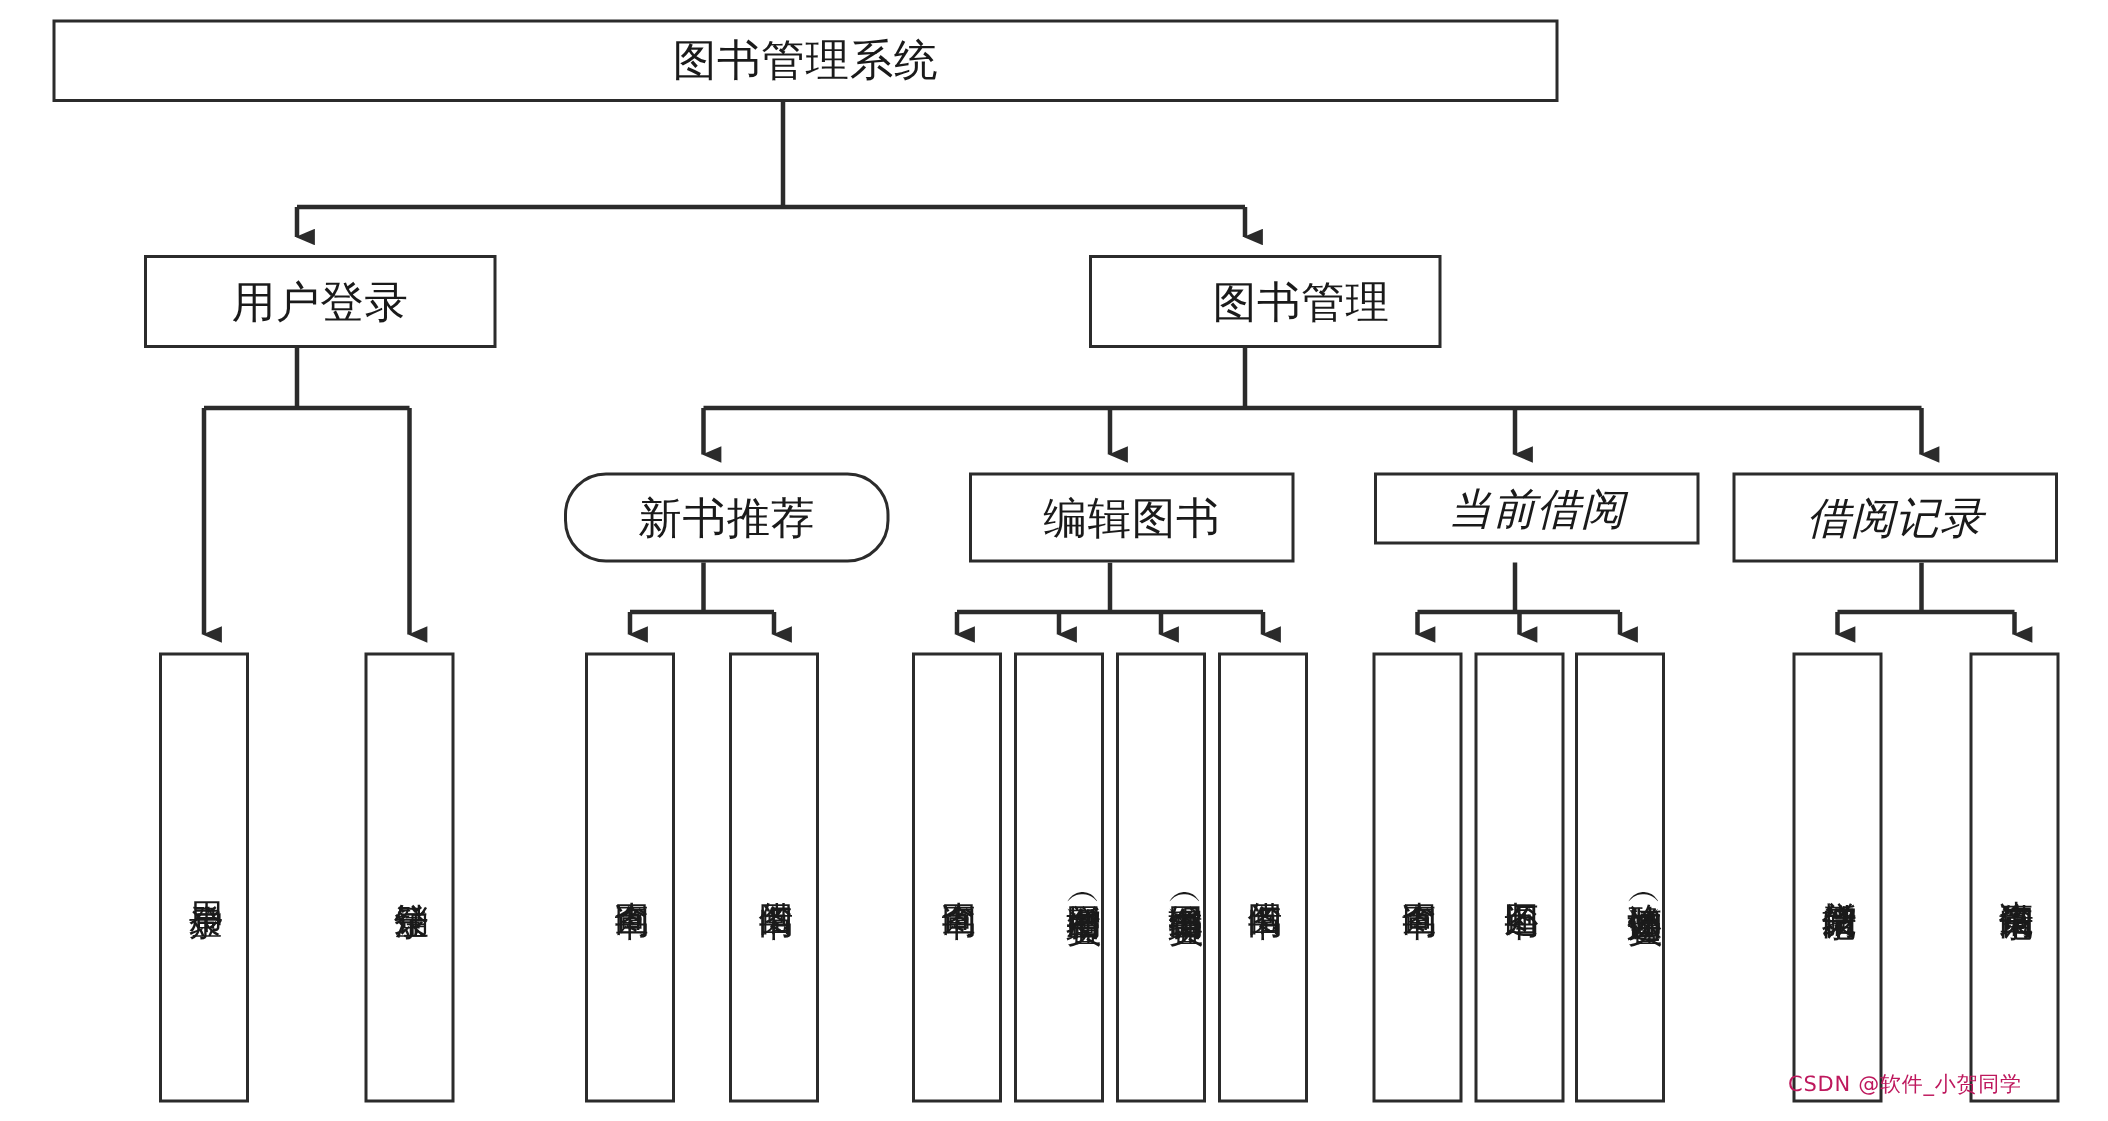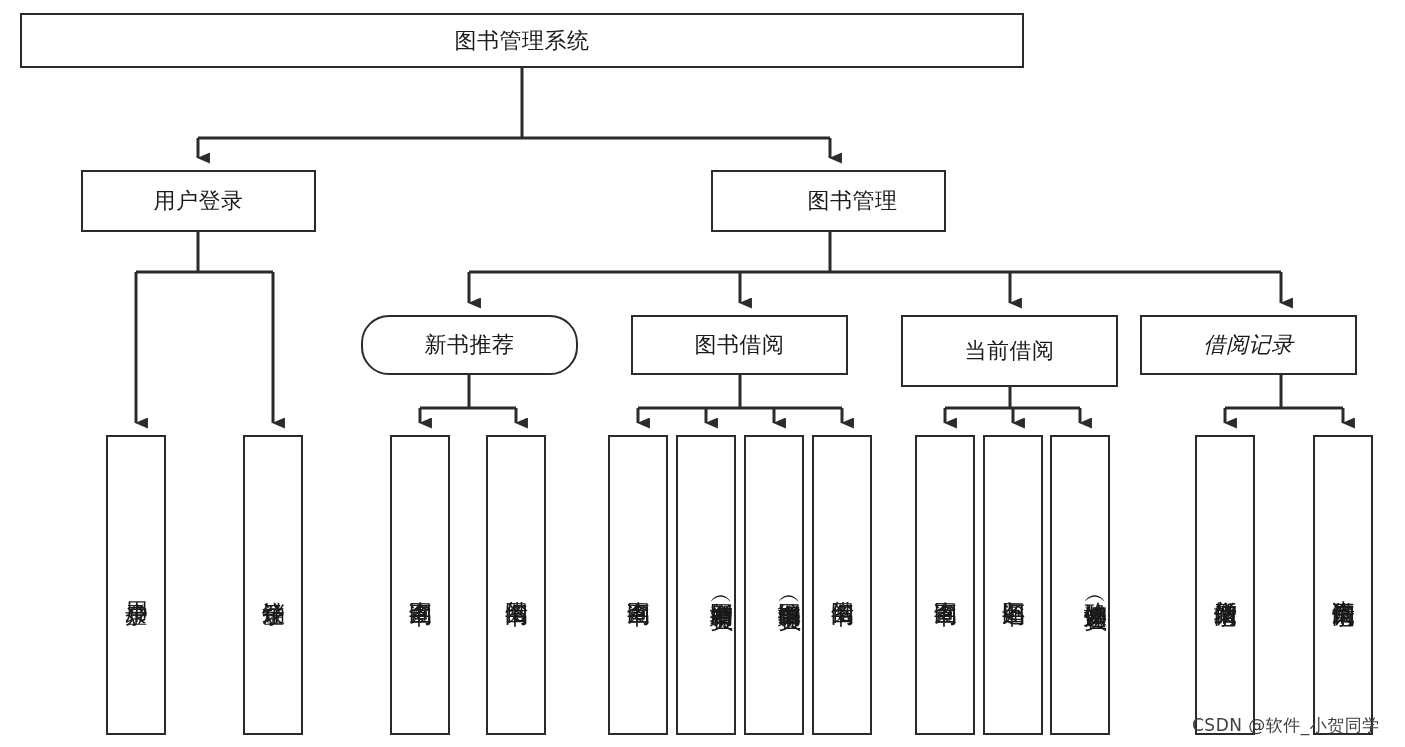--- a/index.html
+++ b/index.html
@@ -31,24 +31,25 @@
     box-sizing: border-box;
     background: #ffffff;
     border: 2px solid #2b2b2b;
     display: flex;
     align-items: center;
     justify-content: center;
     color: #1a1a1a;
     z-index: 2;
   }
   .node-h {
-    font-size: 22px;
+    font-size: 29px;
     line-height: 1.25;
     letter-spacing: 0.5px;
     white-space: nowrap;
+    margin-left: 15px;
   }
   .node-v {
     font-size: 23px;
     line-height: 1.12;
     writing-mode: vertical-rl;
     text-orientation: upright;
     align-items: flex-start;
     justify-content: center;
     padding-top: 14px;
     letter-spacing: 1px;
@@ -57,22 +58,22 @@
     padding-top: 6px;
   }
   .node-v.v-mid {
     align-items: center;
     padding-top: 0;
   }
   #watermark {
     position: absolute;
     left: 1192px;
     top: 714px;
-    font-size: 17px;
-    color: #404040;
+    font-size: 14px;
+    color: #be185d;
     white-space: nowrap;
     z-index: 5;
     letter-spacing: 0.5px;
   }
 </style>
 </head>
 <body>
 
 <div id="diagram-root">
 
@@ -135,23 +136,23 @@
     <span>用户登录</span>
   </div>
   <div class="node node-h" style="left:711px; top:170px; width:235px; height:62px;padding-left:48px;">
     <span>图书管理</span>
   </div>
 
   <div class="node node-h" style="left:361px; top:315px; width:217px; height:60px;border-radius:28px;">
     <span>新书推荐</span>
   </div>
   <div class="node node-h" style="left:631px; top:315px; width:217px; height:60px;">
-    <span>图书借阅</span>
-  </div>
-  <div class="node node-h" style="left:901px; top:315px; width:217px; height:72px;">
+    <span>编辑图书</span>
+  </div>
+  <div class="node node-h" style="left:901px; top:315px; width:217px; height:48px;font-style:italic;">
     <span>当前借阅</span>
   </div>
   <div class="node node-h" style="left:1140px; top:315px; width:217px; height:60px;font-style:italic;">
     <span>借阅记录</span>
   </div>
 
   <div class="node node-v v-mid" style="left:106px; top:435px; width:60px; height:300px;">
     <span>用户登录</span>
   </div>
   <div class="node node-v v-mid" style="left:243px; top:435px; width:60px; height:300px;">

